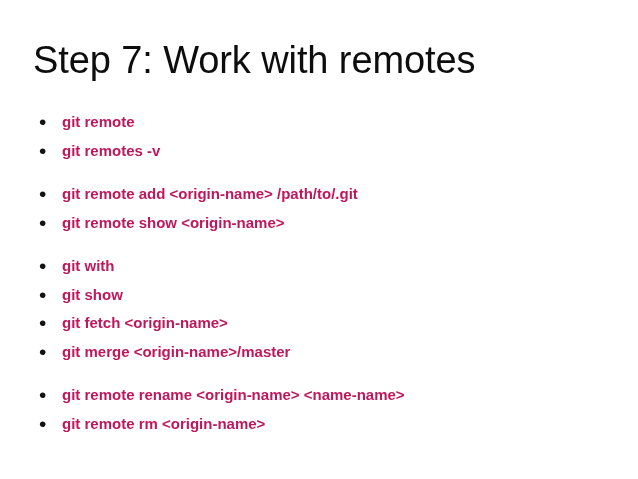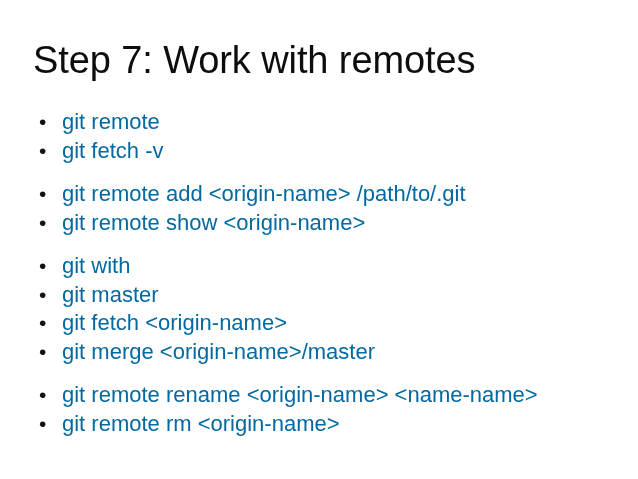--- a/index.html
+++ b/index.html
@@ -60,42 +60,43 @@
     flex: 0 0 29px;
     text-align: left;
     padding-left: 6px;
     box-sizing: border-box;
     font-size: 21px;
     line-height: 28.5px;
     color: #121212;
   }
   .bullet-text {
     flex: 1 1 auto;
-    font-size: 22px;
+    font-size: 15px;
     line-height: 28.5px;
-    color: #0369a1;
+    color: #be185d;
+    font-weight: bold;
   }
 </style>
 </head>
 <body>
 
 <div class="slide">
 
   <div class="slide-title">Step 7: Work with remotes</div>
 
   <div class="bullet-body">
 
     <div class="bullet-group">
       <div class="bullet-line">
         <span class="bullet-marker">•</span>
         <span class="bullet-text">git remote</span>
       </div>
       <div class="bullet-line">
         <span class="bullet-marker">•</span>
-        <span class="bullet-text">git fetch -v</span>
+        <span class="bullet-text">git remotes -v</span>
       </div>
     </div>
 
     <div class="group-gap"></div>
 
     <div class="bullet-group">
       <div class="bullet-line">
         <span class="bullet-marker">•</span>
         <span class="bullet-text">git remote add &lt;origin-name&gt; /path/to/.git</span>
       </div>
@@ -107,21 +108,21 @@
 
     <div class="group-gap"></div>
 
     <div class="bullet-group">
       <div class="bullet-line">
         <span class="bullet-marker">•</span>
         <span class="bullet-text">git with</span>
       </div>
       <div class="bullet-line">
         <span class="bullet-marker">•</span>
-        <span class="bullet-text">git master</span>
+        <span class="bullet-text">git show</span>
       </div>
       <div class="bullet-line">
         <span class="bullet-marker">•</span>
         <span class="bullet-text">git fetch &lt;origin-name&gt;</span>
       </div>
       <div class="bullet-line">
         <span class="bullet-marker">•</span>
         <span class="bullet-text">git merge &lt;origin-name&gt;/master</span>
       </div>
     </div>

